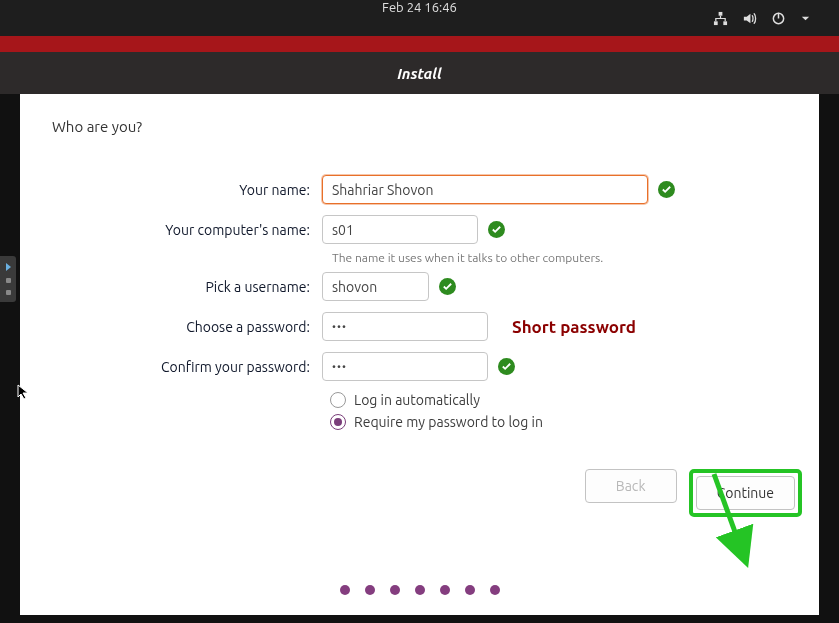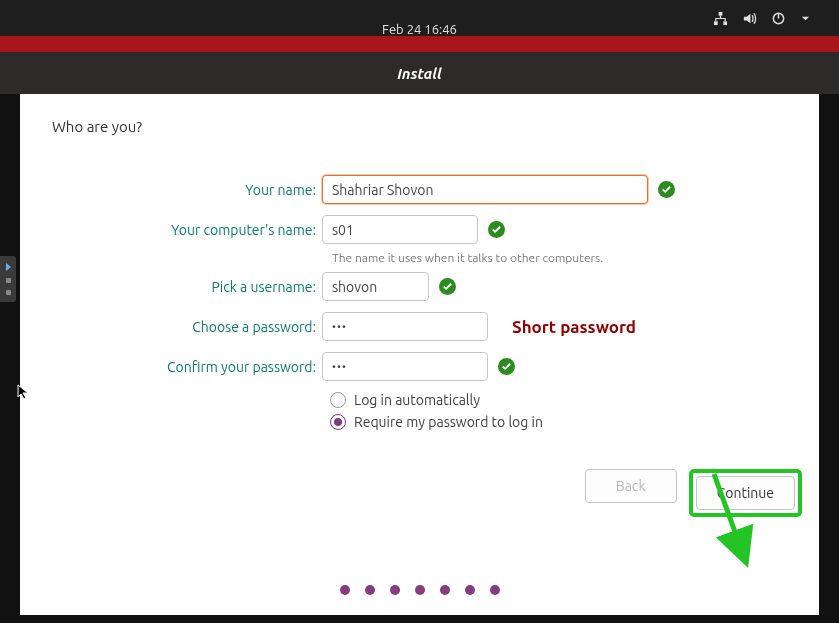--- a/index.html
+++ b/index.html
@@ -8,21 +8,21 @@
     background: #111;
     font-family: Ubuntu, "Segoe UI", Arial, sans-serif;
     font-size: 14px;
     color: #3c3c3c;
     position: relative;
     overflow: hidden;
   }
   
   .topbar {
     height: 36px; background: #1e1e1e; color: #e0e0e0;
-    display: flex; align-items: flex-end; justify-content: center;
+    display: flex; align-items: flex-start; justify-content: center;
     position: relative; font-size: 13px;
   }
   .topbar .syswidgets {
     position: absolute; right: 28px; top: 0; height: 36px;
     display: flex; align-items: center; gap: 14px;
   }
   .ico { display: inline-flex; align-items: center; justify-content: center; }
   
   .accent { height: 16px; background: #a6161a; }
   
@@ -34,21 +34,21 @@
   
   .panel {
     background: #fff; margin: 0 20px;
     height: calc(623px - 36px - 16px - 42px - 8px);
     padding: 24px 32px 20px 32px;
     position: relative;
   }
   .panel h1 { font-size: 15px; font-weight: 400; color: #333; margin-bottom: 40px; }
   .form { margin-left: 60px; }
   .row { display: flex; align-items: center; margin-bottom: 11px; }
-  .row .lbl { width: 210px; text-align: right; padding-right: 6px; color: #0f766e; }
+  .row .lbl { width: 210px; text-align: right; padding-right: 12px; color: #0f172a; }
   .row input[type=text], .row input[type=password] {
     height: 29px; border: 1px solid #c6c6c6; border-radius: 4px;
     padding: 8px 9px; font-size: 14px; color: #444; background: #fff;
     font-family: inherit;
   }
   .row input.focused { border: 1px solid #e8702a; box-shadow: 0 0 0 1px rgba(232,112,42,.4); }
   .row .after { margin-left: 10px; display: flex; align-items: center; }
   .hint { margin-left: 220px; font-size: 12px; color: #787878; margin-top: -4px; margin-bottom: 8px; }
   .check-badge {
     width: 17px; height: 17px; border-radius: 50%;

